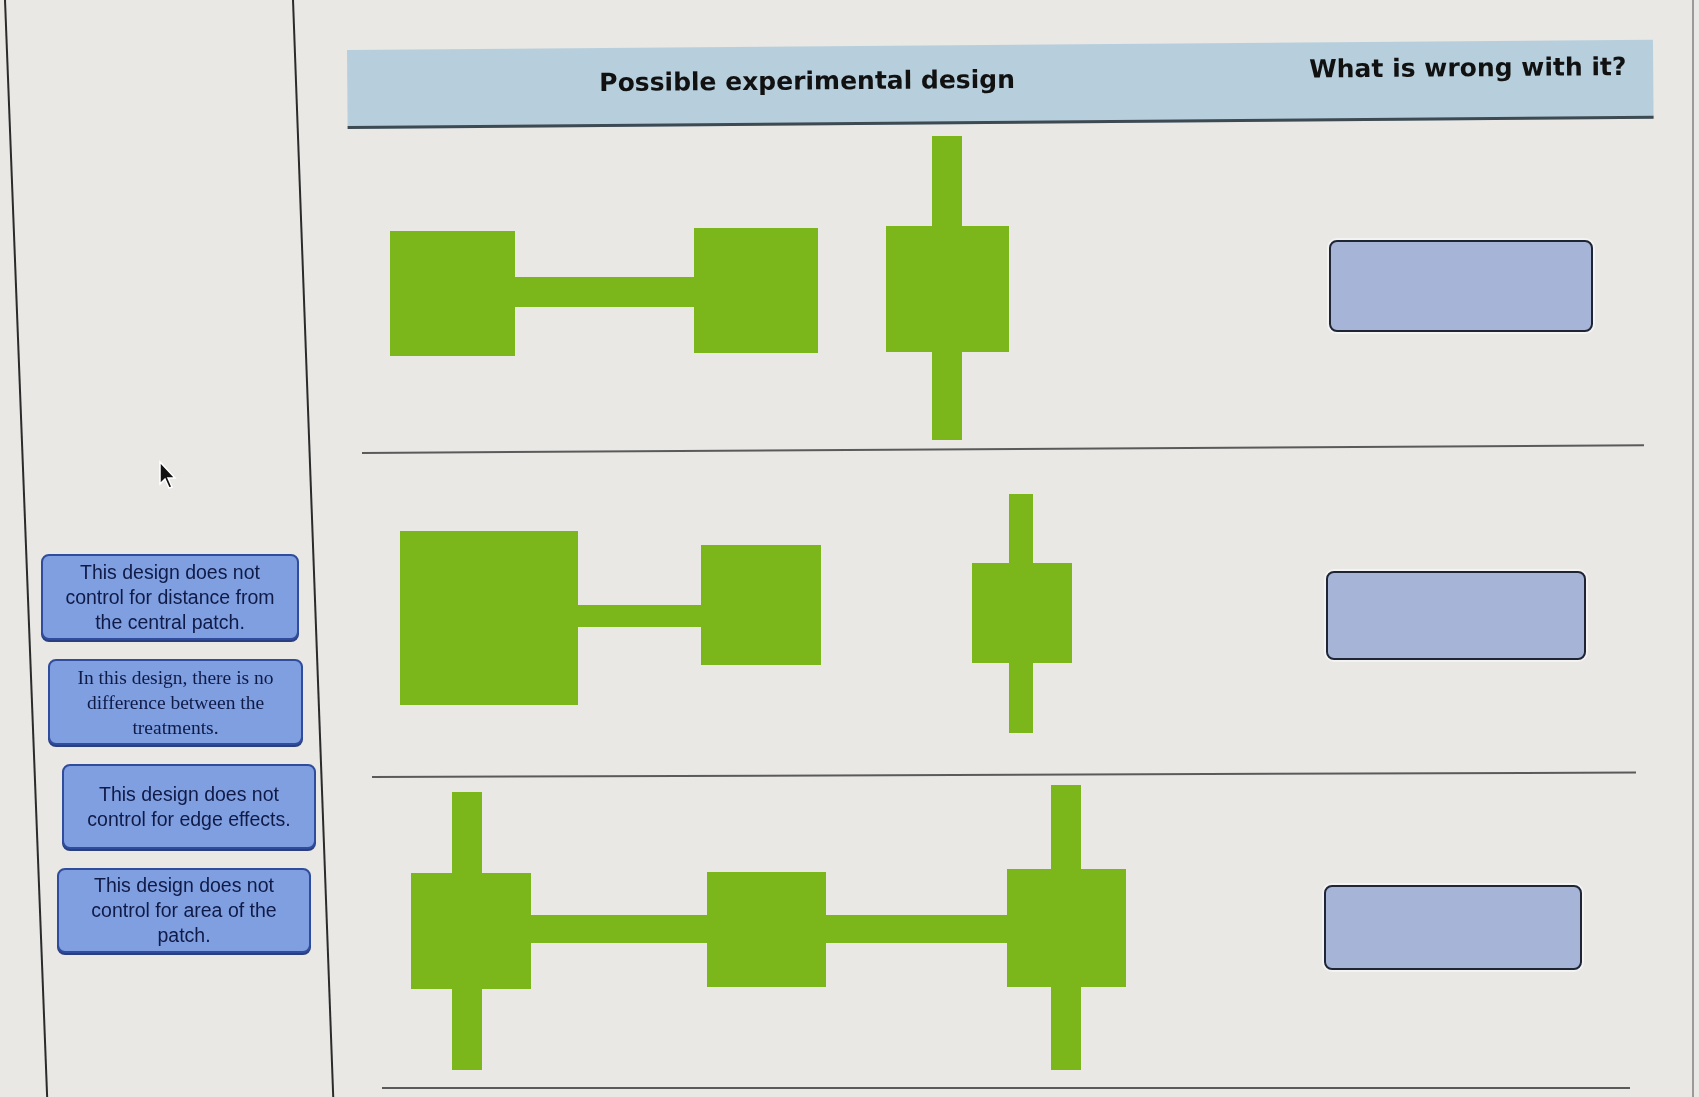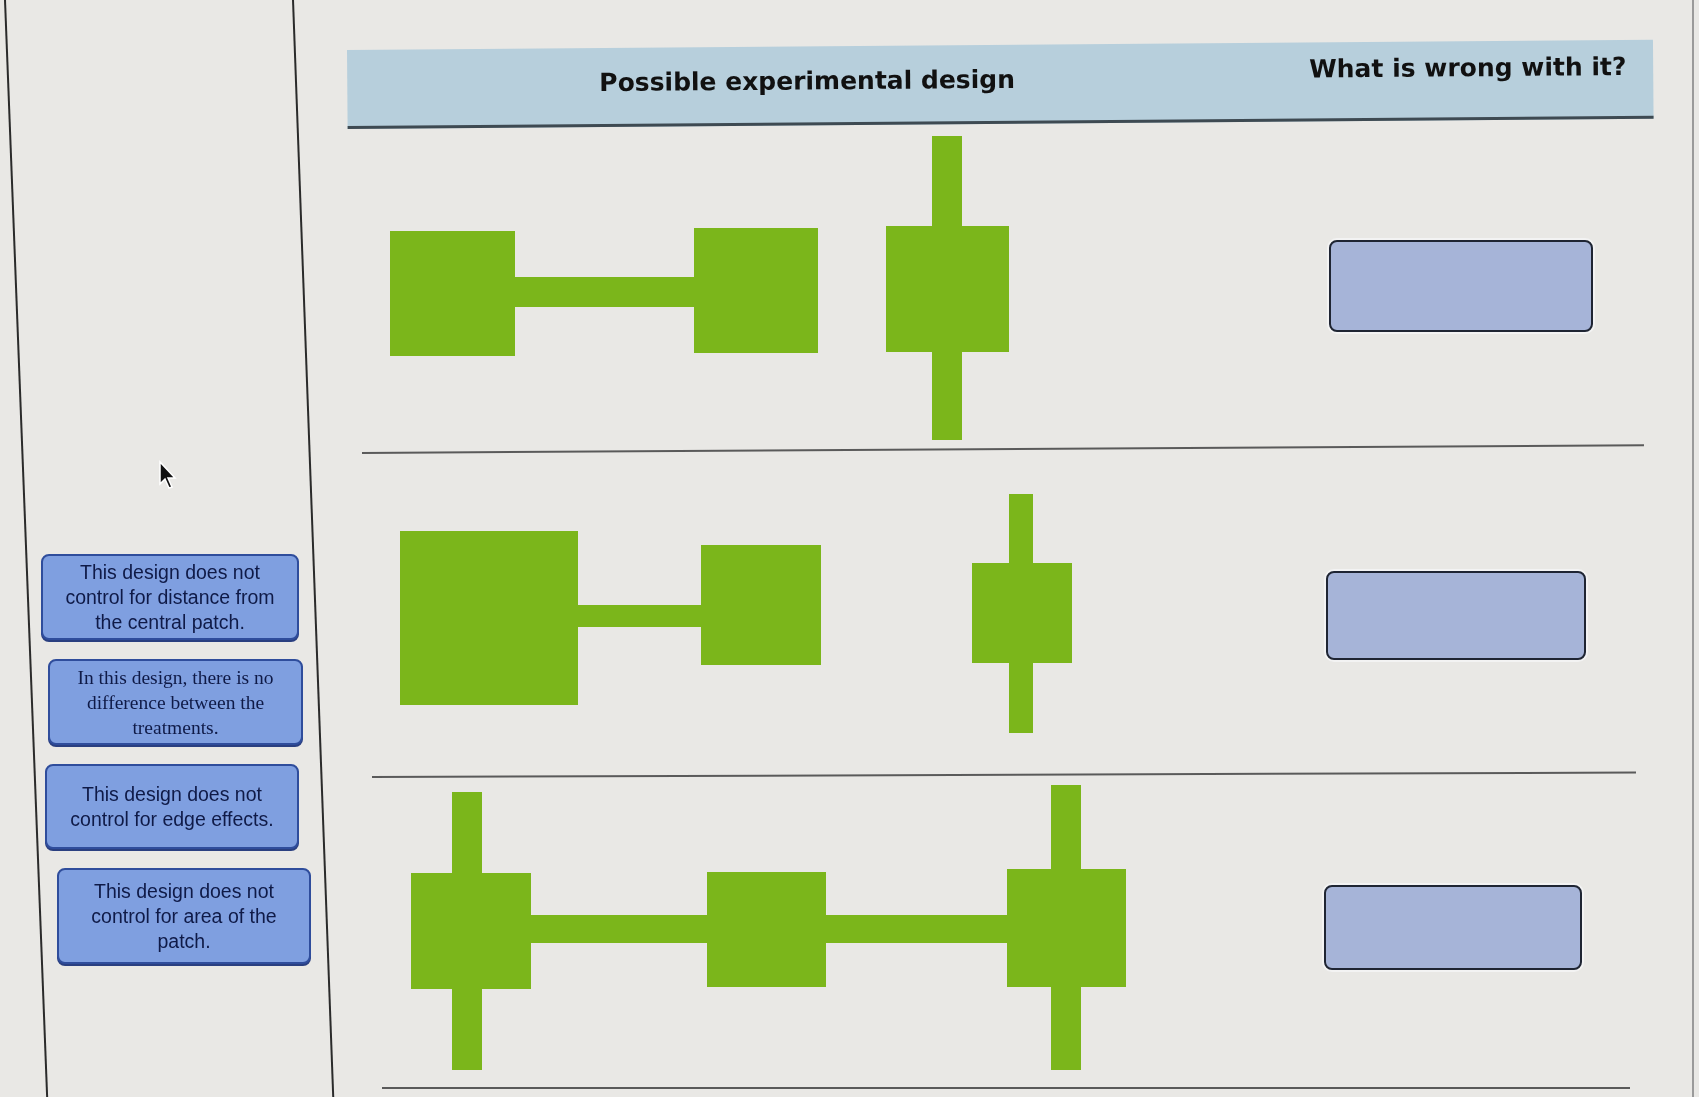--- a/index.html
+++ b/index.html
@@ -83,22 +83,22 @@
   <div class="answer" style="left:1324px;top:885px;width:254px;height:81px;"></div>
 </div>
 <div class="hline" style="left:382px;top:1087px;width:1248px;"></div>
 
 <div class="choice" style="left:41px;top:554px;width:258px;height:86px;">
   <span>This design does not control for distance from the central patch.</span>
 </div>
 <div class="choice" style="left:48px;top:659px;width:255px;height:86px;font-family:Liberation Serif, serif;">
   <span>In this design, there is no difference between the treatments.</span>
 </div>
-<div class="choice" style="left:45px;top:764px;width:254px;height:85px;">
+<div class="choice" style="left:62px;top:764px;width:254px;height:85px;">
   <span>This design does not control for edge effects.</span>
 </div>
-<div class="choice" style="left:57px;top:868px;width:254px;height:96px;">
+<div class="choice" style="left:57px;top:868px;width:254px;height:85px;">
   <span>This design does not control for area of the patch.</span>
 </div>
 
 <svg class="cursor" viewBox="0 0 22 32">
   <path d="M2 2 L2 24 L7 19 L11 28 L14 27 L10 18 L17 18 Z" fill="#111" stroke="#fff" stroke-width="1.5"></path>
 </svg>
 
 </body></html>

